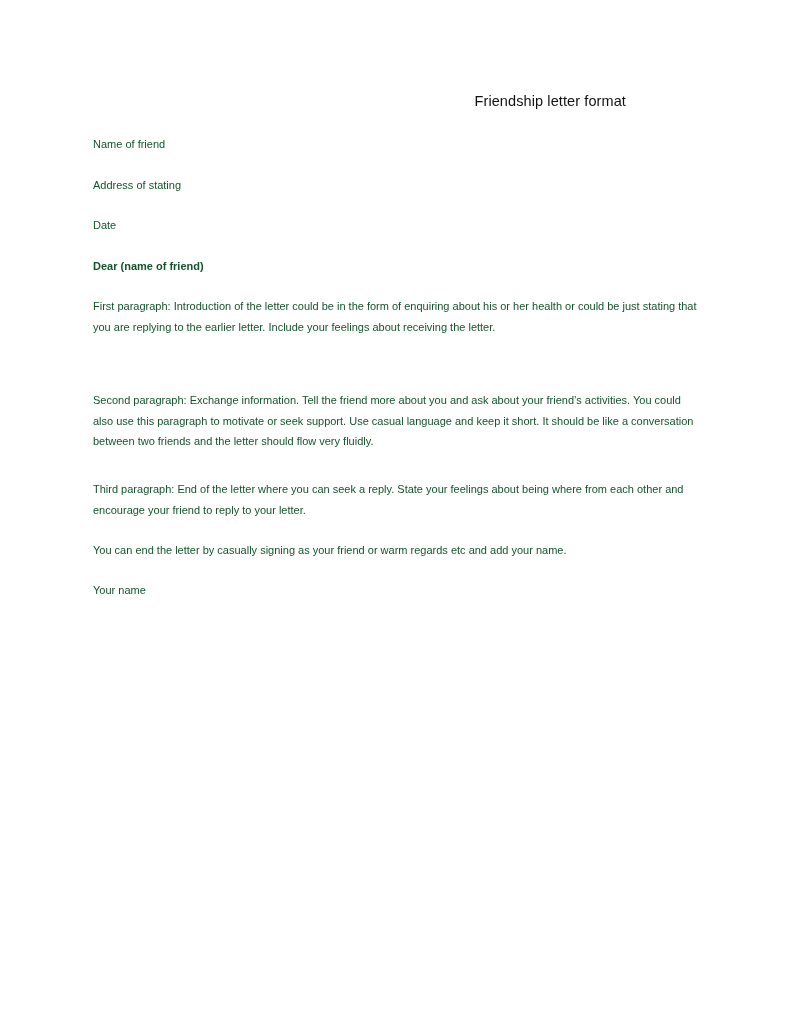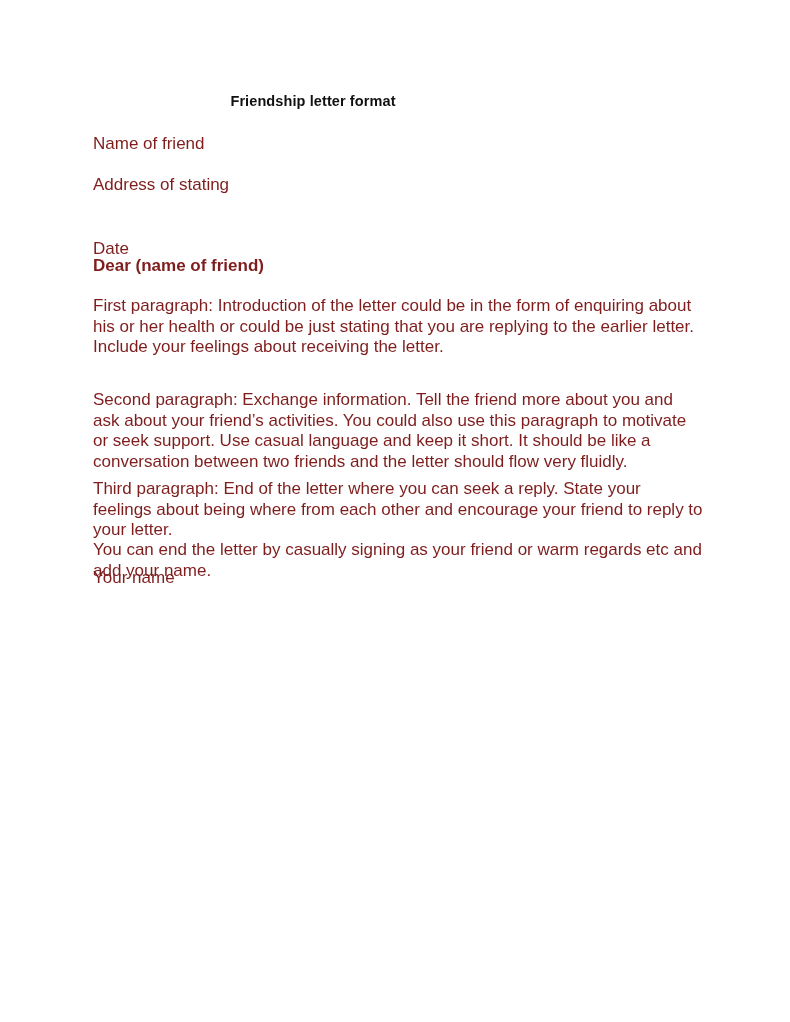--- a/index.html
+++ b/index.html
@@ -20,45 +20,45 @@
       top: 0;
       width: 790px;
       height: 1022px;
       background: #ffffff;
     }
     .title {
       position: absolute;
       top: 93px;
       left: 0;
       width: 626px;
-      text-align: center;
-      font-weight: bold;
+      text-align: right;
+      font-weight: normal;
       font-size: 14.5px;
       color: #111111;
       letter-spacing: 0.1px;
       margin: 0;
     }
     .body-text {
       position: absolute;
       left: 93px;
       width: 610px;
-      font-size: 17px;
+      font-size: 11px;
       line-height: 20.5px;
-      color: #7f1d1d;
+      color: #14532d;
       margin: 0;
     }
     #l-name { top: 134px; }
     #l-address { top: 175px; }
-    #l-date { top: 215px; margin-top: 24px; }
+    #l-date { top: 215px; }
     #l-dear { top: 256px; font-weight: bold; }
     #p-first { top: 296px; }
     #p-second { top: 390px; }
     #p-third { top: 479px; }
     #p-end { top: 540px; }
-    #l-yourname { top: 568px; }
+    #l-yourname { top: 580px; }
   </style>
 </head>
 <body>
 
 <div class="page">
   <h1 class="title">Friendship letter format</h1>
 
   <p class="body-text" id="l-name">Name of friend</p>
   <p class="body-text" id="l-address">Address of stating</p>
   <p class="body-text" id="l-date">Date</p>

